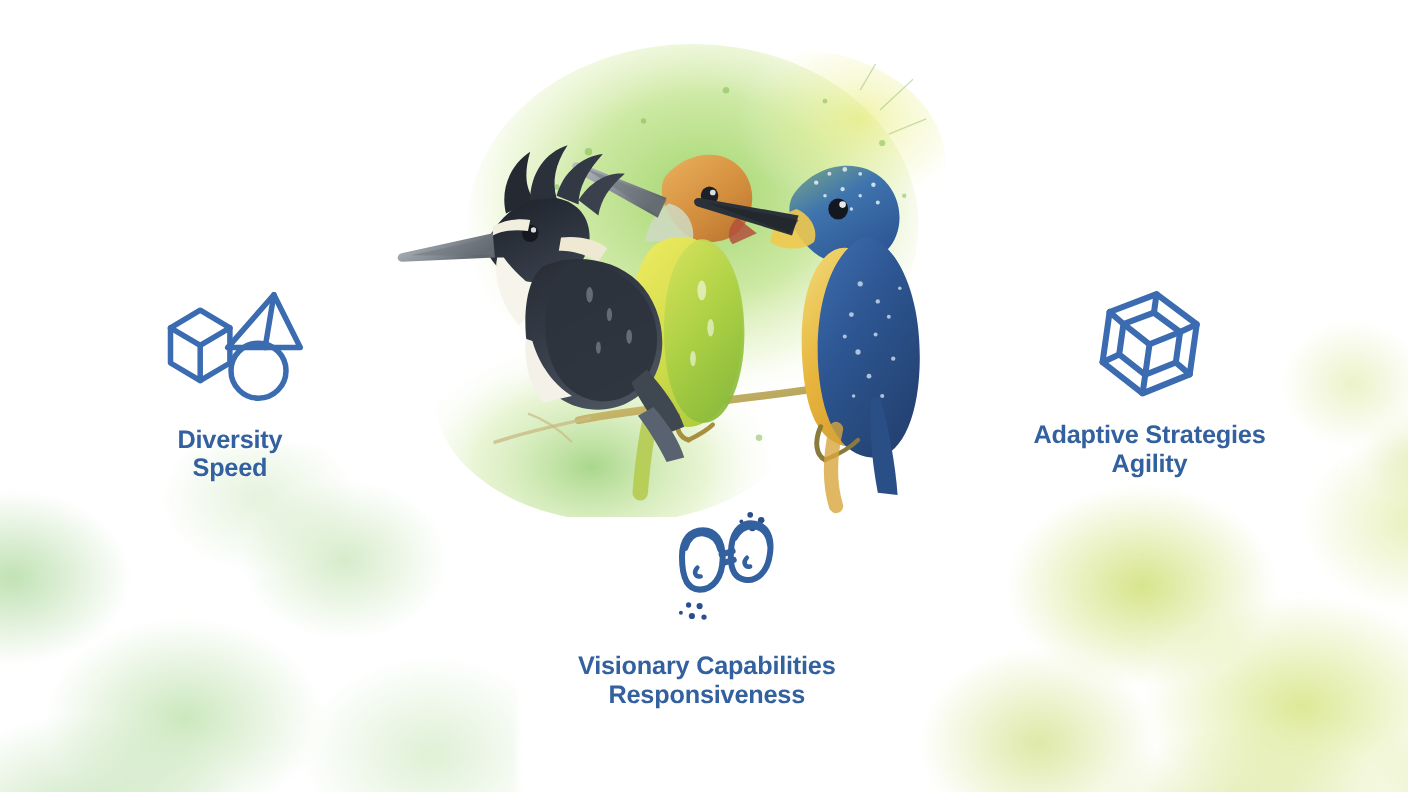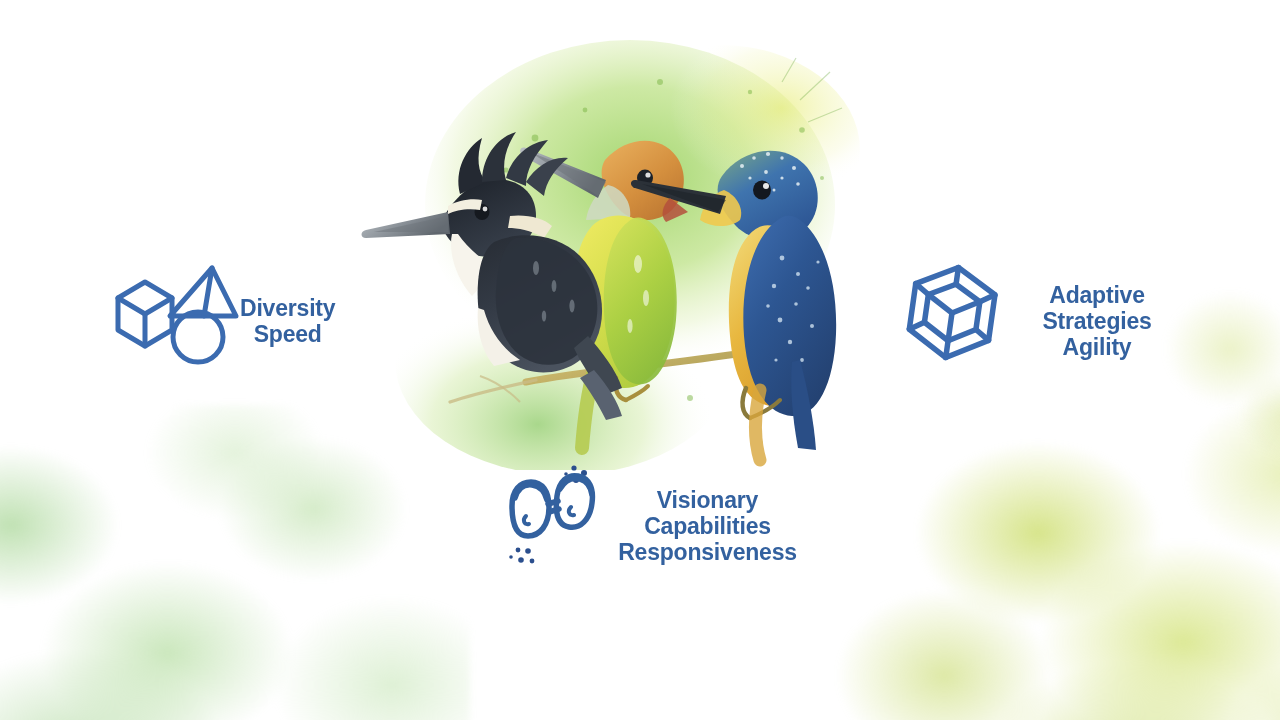--- a/index.html
+++ b/index.html
@@ -68,21 +68,21 @@
     top: 30px;
     width: 560px;
     height: 440px;
   }
   #illustration svg { display: block; width: 100%; height: 100%; }
 
   
   .node {
     position: absolute;
     display: flex;
-    flex-direction: row;
+    flex-direction: column;
     align-items: center;
   }
   .node .icon { display: block; }
   .node .label {
     margin-top: 14px;
     text-align: center;
     color: #33619f;
     font-weight: 700;
     font-size: 23px;
     line-height: 1.12;

